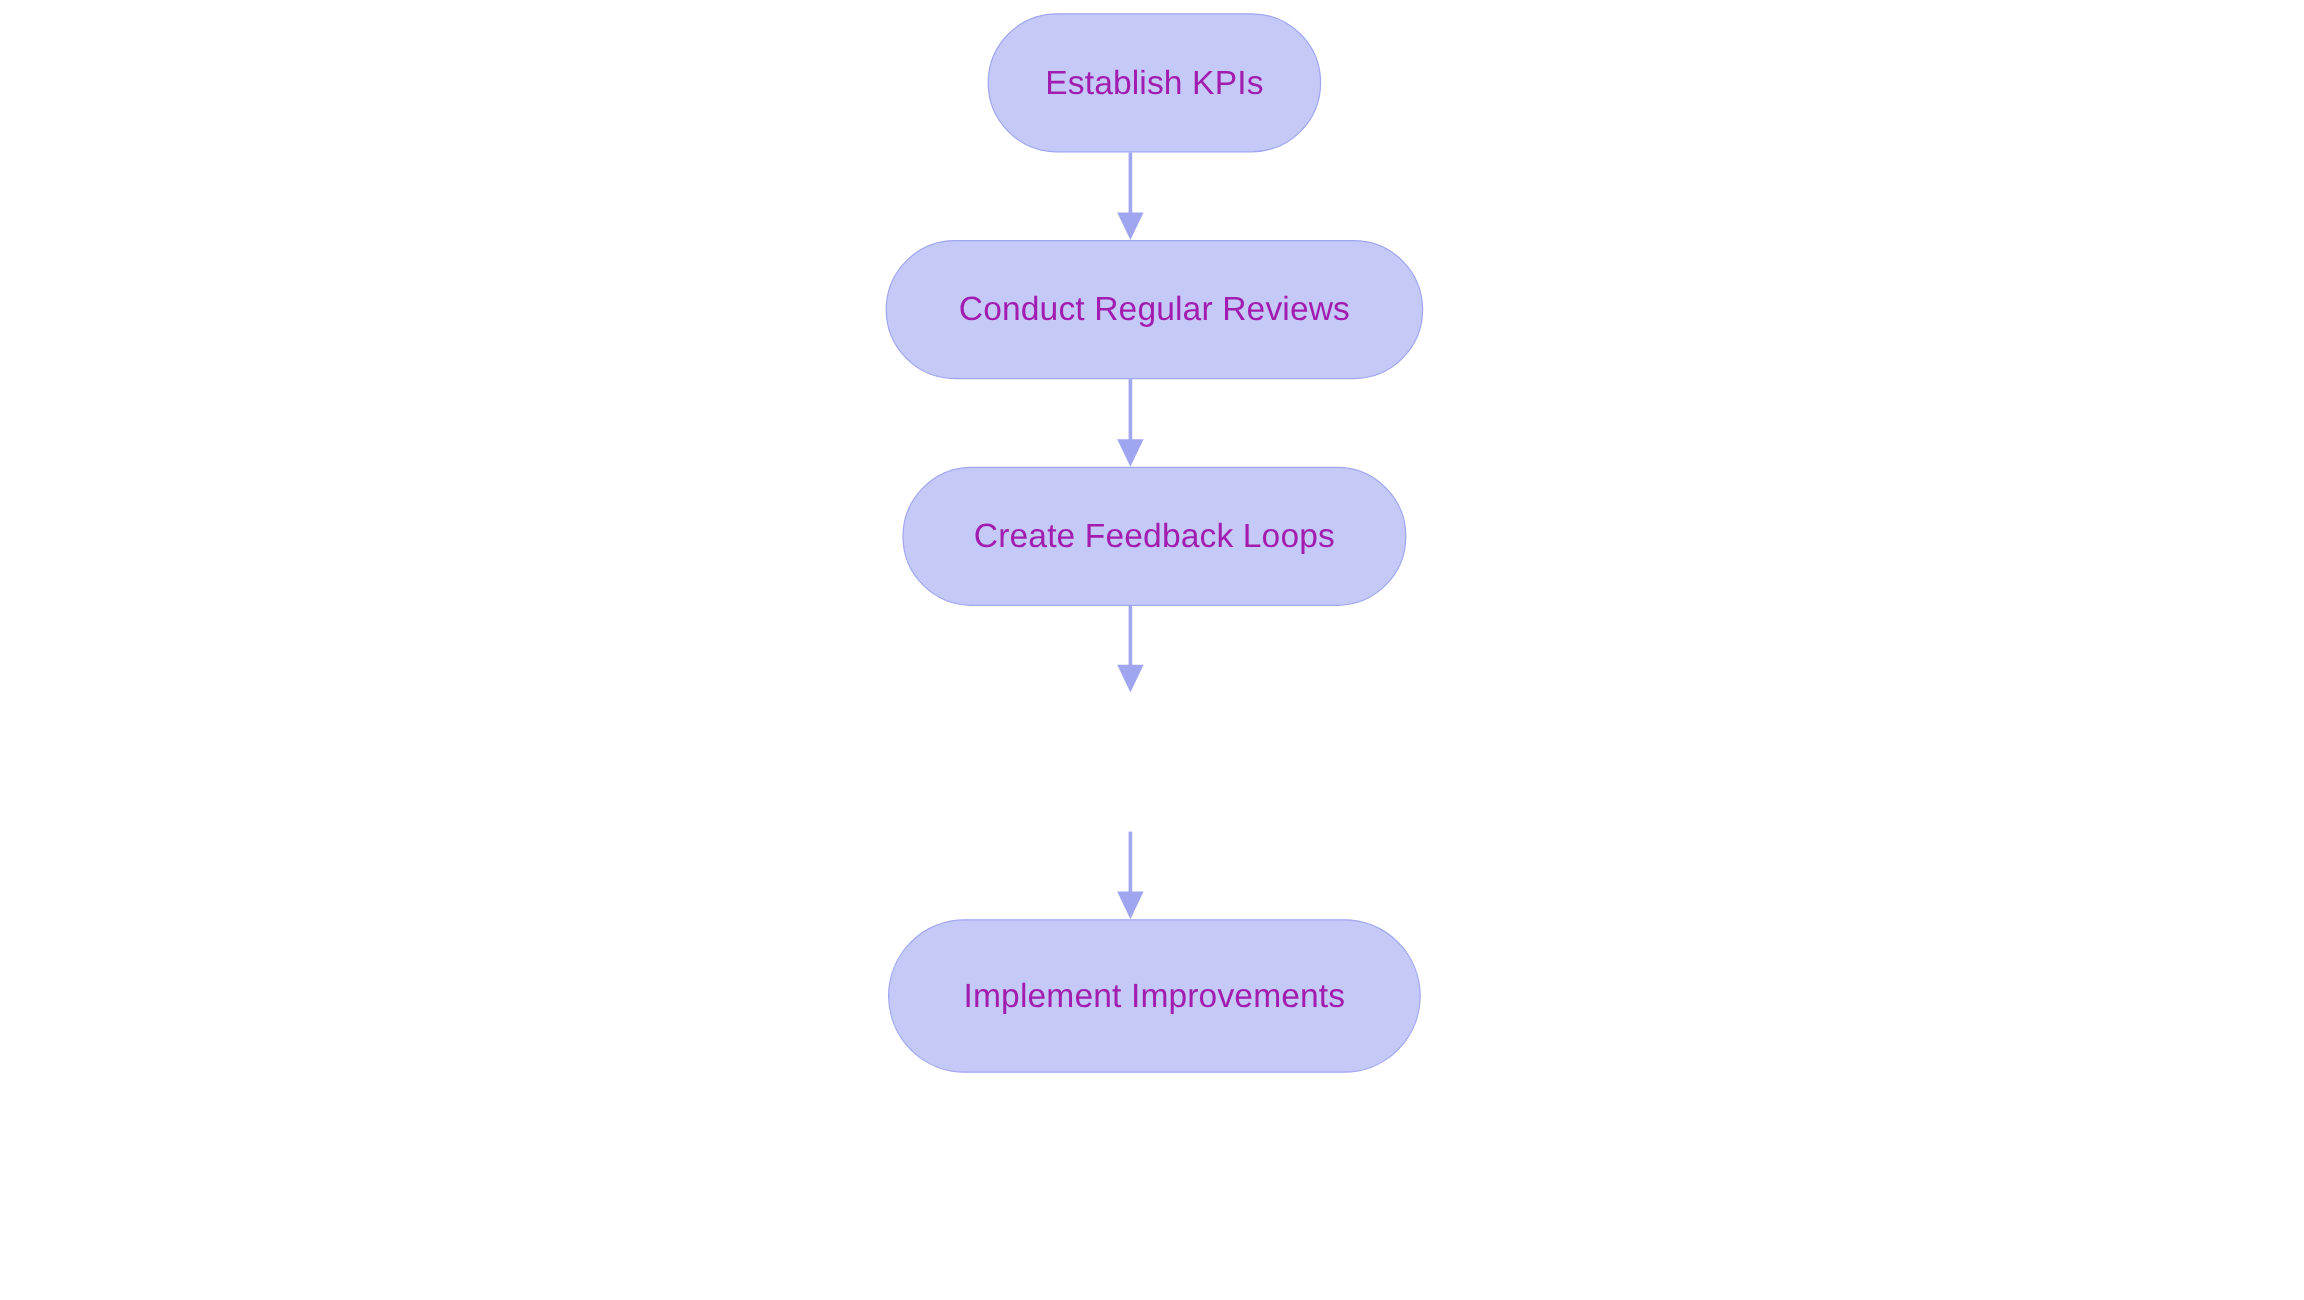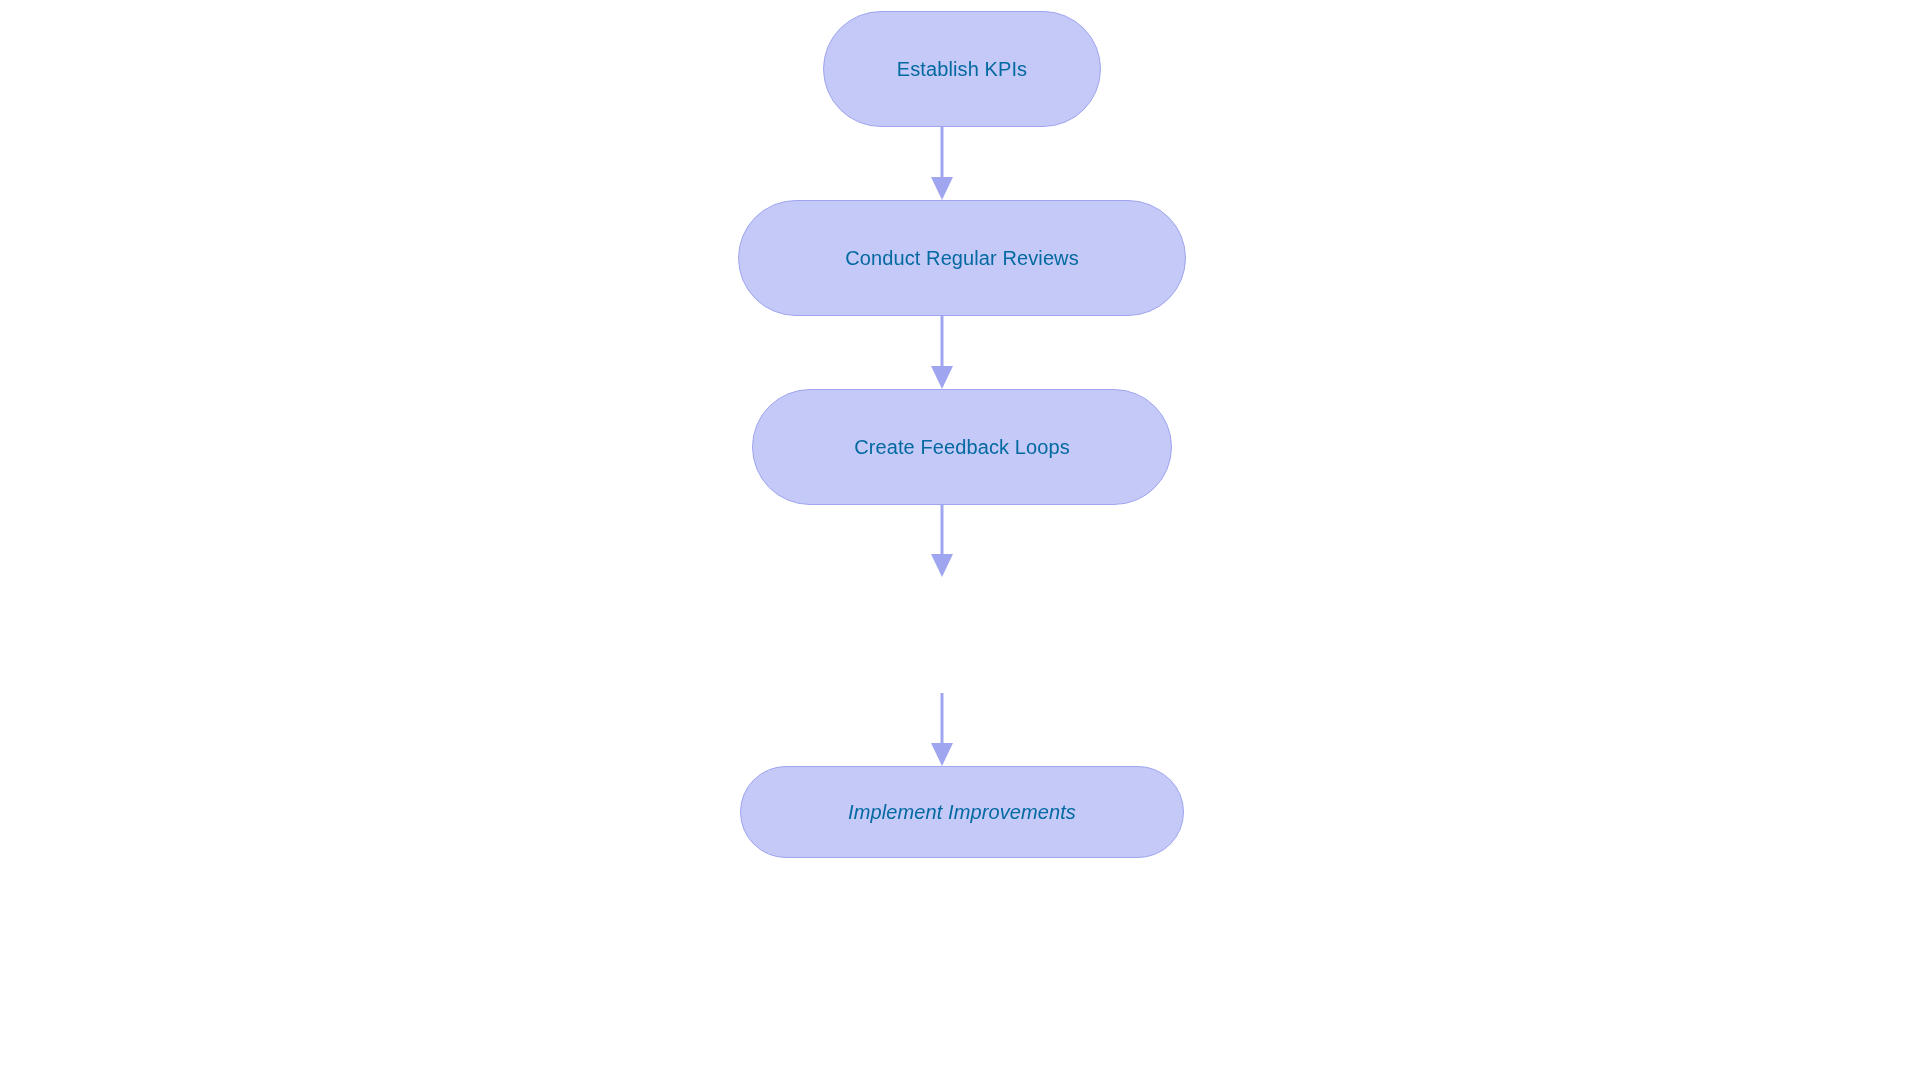--- a/index.html
+++ b/index.html
@@ -30,22 +30,22 @@
     border-radius: 9999px;
     color: #2b2bd4;
     font-size: 26px;
     font-weight: 400;
     letter-spacing: 0.1px;
     line-height: 1;
     white-space: nowrap;
     user-select: none;
   }
   .flow-node .node-label {
-    color: #0369a1;
-    font-size: 20px;
+    color: #a21caf;
+    font-size: 28px;
     line-height: 1;
   }
   .flow-edge {
     position: absolute;
     width: 40px;
     pointer-events: none;
   }
   .flow-edge svg {
     display: block;
     overflow: visible;
@@ -90,17 +90,17 @@
 
   <div class="flow-node" style="left:738px; top:200px; width:448px; height:116px;">
     <span class="node-label">Conduct Regular Reviews</span>
   </div>
 
   <div class="flow-node" style="left:752px; top:389px; width:420px; height:116px;">
     <span class="node-label">Create Feedback Loops</span>
   </div>
 
 
-  <div class="flow-node" style="left:740px; top:766px; width:444px; height:92px;font-style:italic;">
+  <div class="flow-node" style="left:740px; top:766px; width:444px; height:128px;">
     <span class="node-label">Implement Improvements</span>
   </div>
 
 </div>
 
 </body></html>

